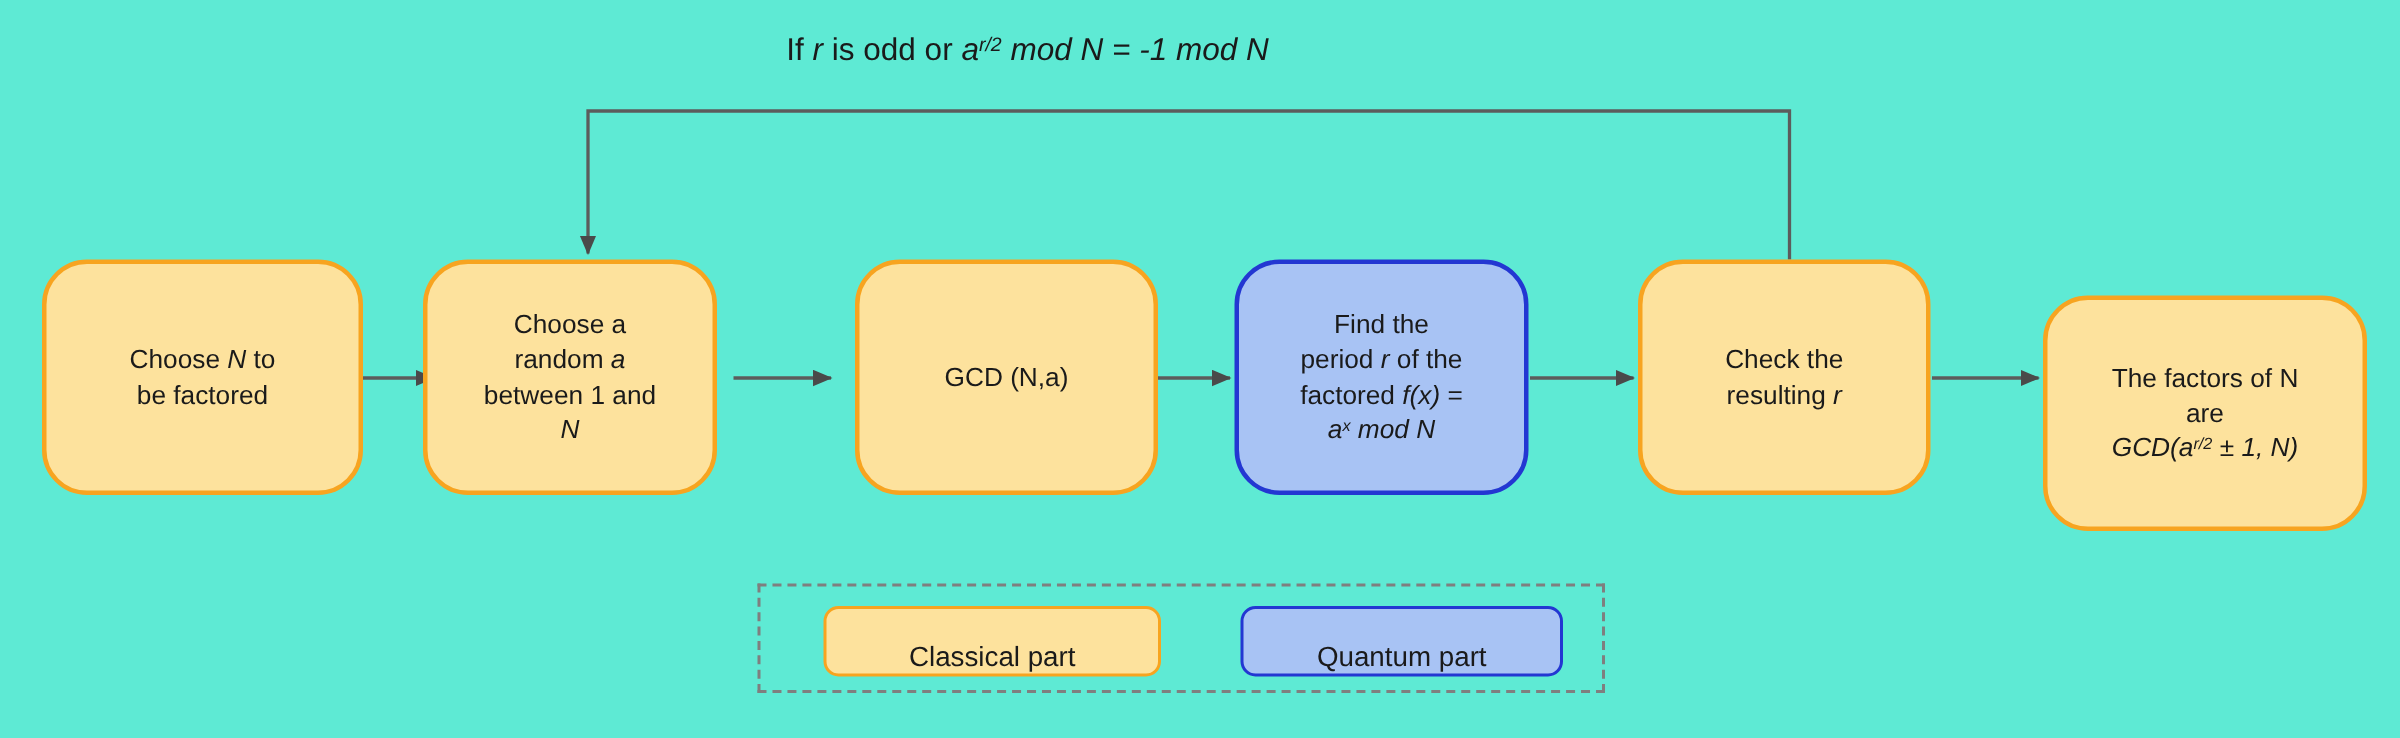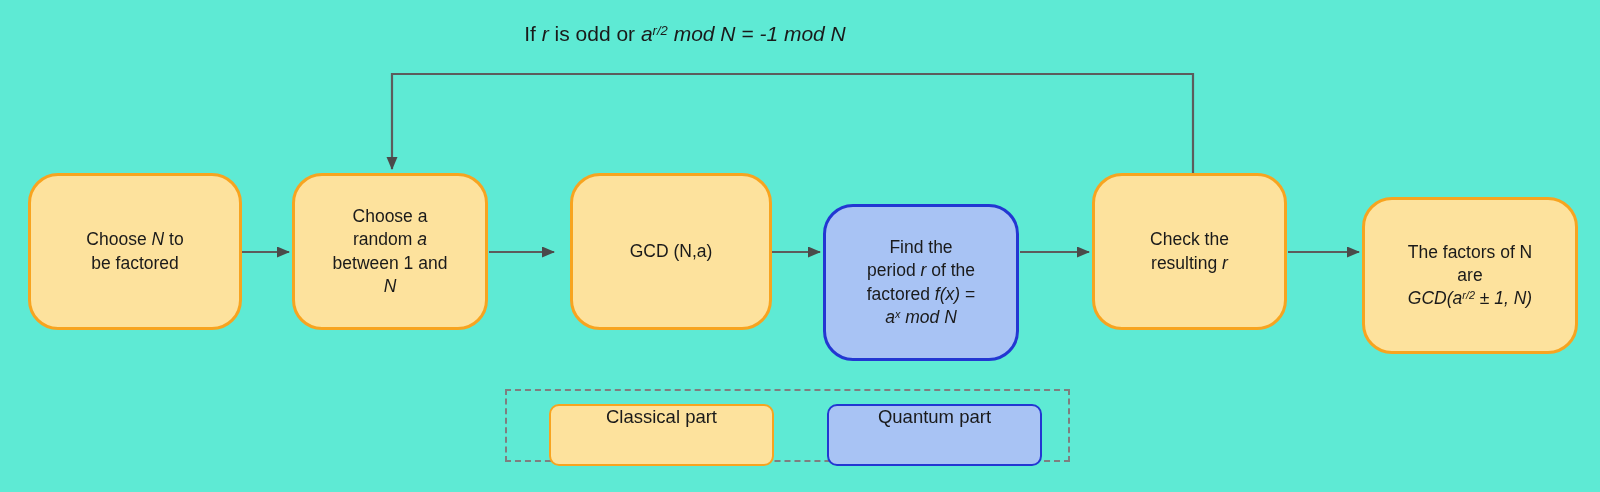--- a/index.html
+++ b/index.html
@@ -18,33 +18,33 @@
     position:absolute; box-sizing:border-box;
     top:173px; height:157px;
     border:3px solid; border-radius:30px;
     display:flex; align-items:center; justify-content:center;
     text-align:center; font-size:17.5px; line-height:1.33;
     padding:8px 12px;
   }
   .node.classical { background:var(--classical-fill, #fde29d); border-color:var(--classical-border, #f7a420); }
   .node.quantum  { background:var(--quantum-fill, #a8c3f4);  border-color:var(--quantum-border, #2337d2); }
   #node-1 { left:28px;   width:214px; }
-  #node-2 { left:292px;  width:196px; }
+  #node-2 { left:282px;  width:196px; }
   #node-3 { left:570px;  width:202px; }
-  #node-4 { left:823px;  width:196px;margin-top:31px; }
+  #node-4 { left:823px;  width:196px; }
   #node-5 { left:1092px; width:195px;justify-content:center; }
   #node-6 { left:1362px; width:216px;margin-top:24px; }
   .legend {
     position:absolute; left:505px; top:389px; width:565px; height:73px;
     box-sizing:border-box; border:2px dashed var(--legend-border, #7f7f7f);
   }
   .chip {
-    position:absolute; top:13px; height:62px; box-sizing:border-box;
+    position:absolute; top:13px; height:47px; box-sizing:border-box;
     border:2.5px solid; border-radius:10px;
-    display:flex; align-items:flex-start; justify-content:center;
+    display:flex; align-items:flex-end; justify-content:center;
     font-size:18.5px;
   }
   .chip.classical { left:42px;  width:225px; background:var(--classical-fill, #fde29d); border-color:var(--classical-border, #f7a420); }
   .chip.quantum   { left:320px; width:215px; background:var(--quantum-fill, #a8c3f4);  border-color:var(--quantum-border, #2337d2); }
   .it  { font-style:italic; }
   .sup { font-size:62%; position:relative; top:-0.48em; }
 </style>
 </head>
 <body>
 

